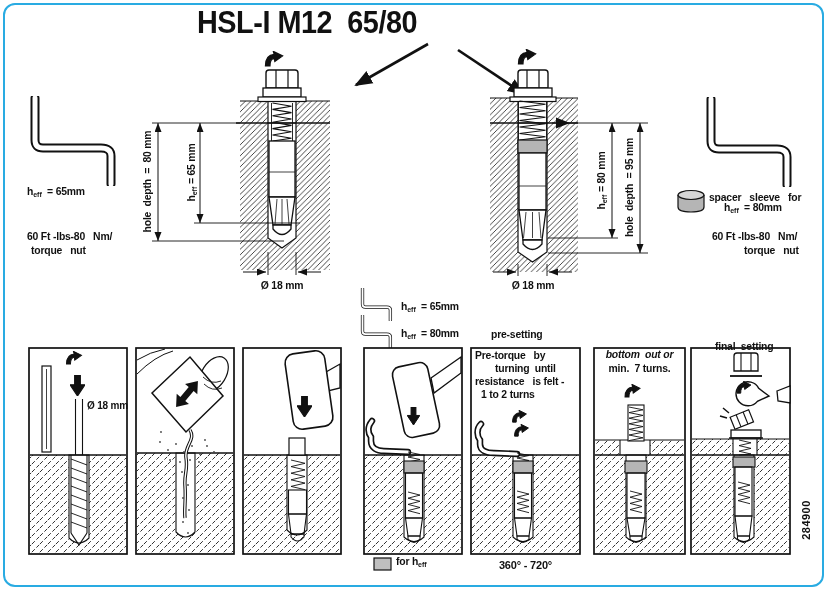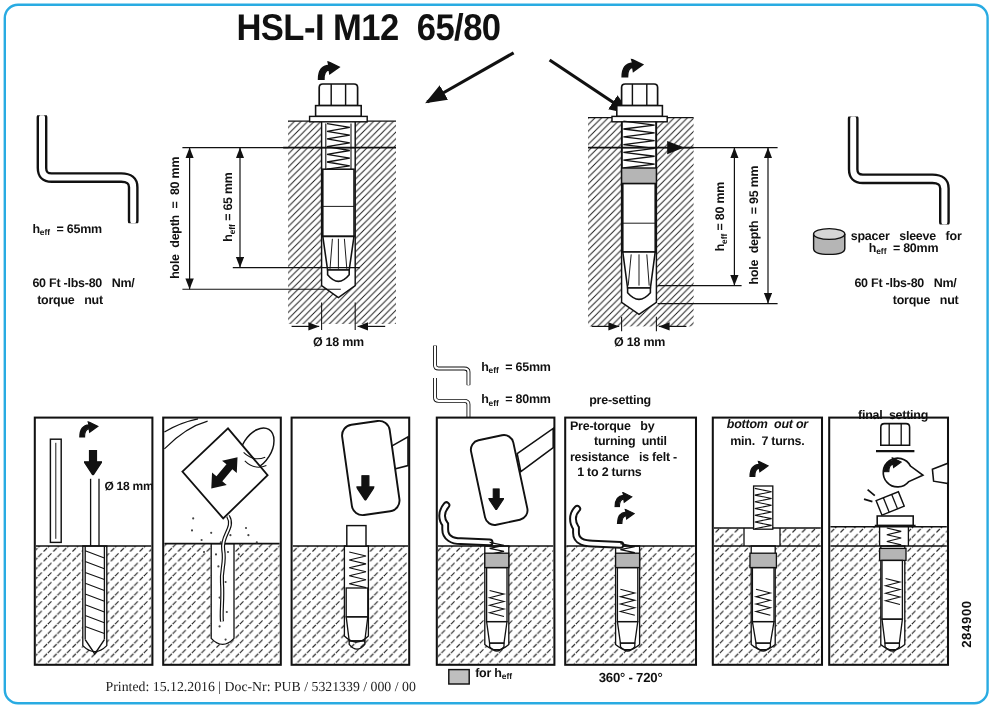--- a/index.html
+++ b/index.html
@@ -338,15 +338,14 @@
   <div class="abs lbl" style="left:475px;top:350px;">Pre-torque   by</div>
   <div class="abs lbl" style="left:495px;top:363px;">turning  until</div>
   <div class="abs lbl" style="left:475px;top:376px;">resistance   is felt -</div>
   <div class="abs lbl" style="left:453px;top:389px;margin-left:28px;">1 to 2 turns</div>
   <div class="abs lbl ctr" style="left:595px;top:349px;width:89px;font-style:italic;">bottom  out or</div>
   <div class="abs lbl ctr" style="left:595px;top:363px;width:89px;">min.  7 turns.</div>
   <div class="abs lbl" style="left:396px;top:556px;"><span>for </span><span>h</span><sub>eff</sub></div>
   <div class="abs lbl" style="left:396px;top:602px;padding-left:24px;">80 mm  only</div>
   <div class="abs lbl ctr" style="left:489px;top:559px;width:73px;font-size:11px;">360° - 720°</div>
 
-  <div class="abs footer" style="left:88px;top:567px;">Printed: 15.12.2016 | Doc-Nr: PUB / 5321339 / 000 / 00</div>
   <div class="abs side" style="left:776px;top:514px;">284900</div>
 </div>
 
 </body></html>

